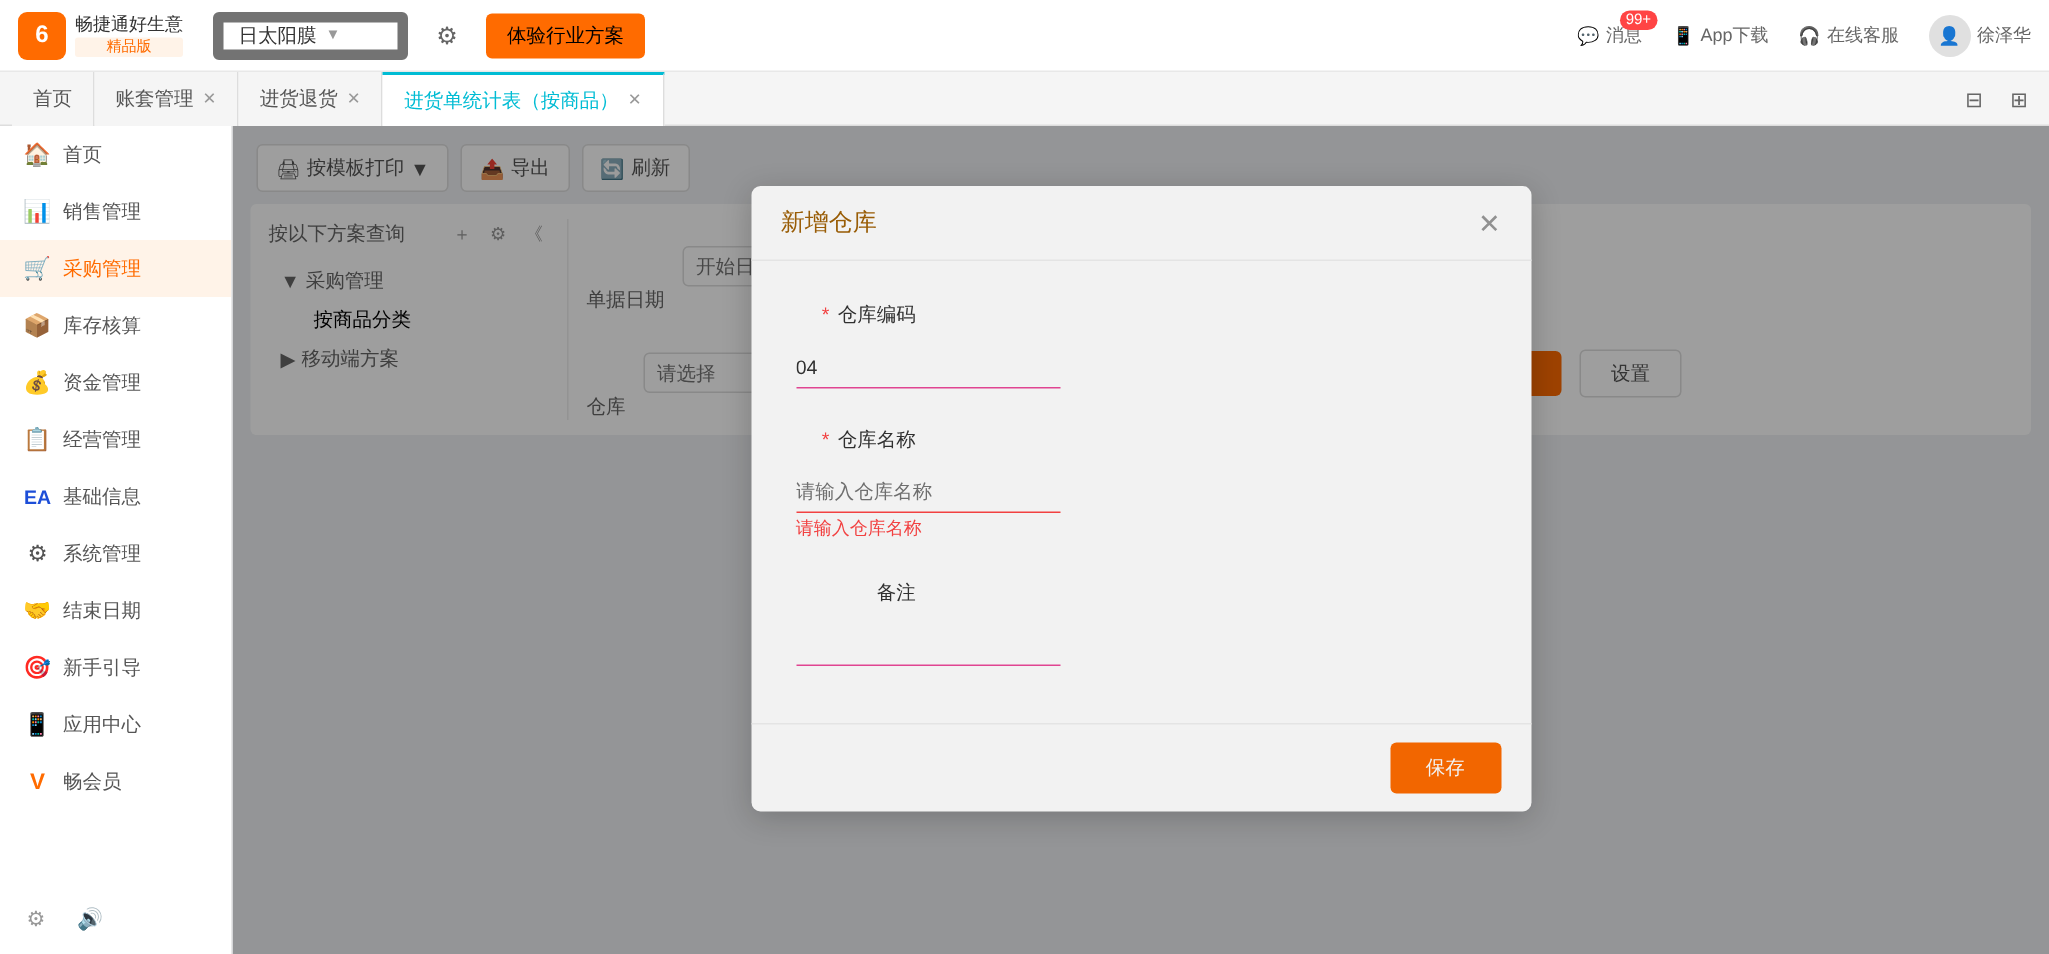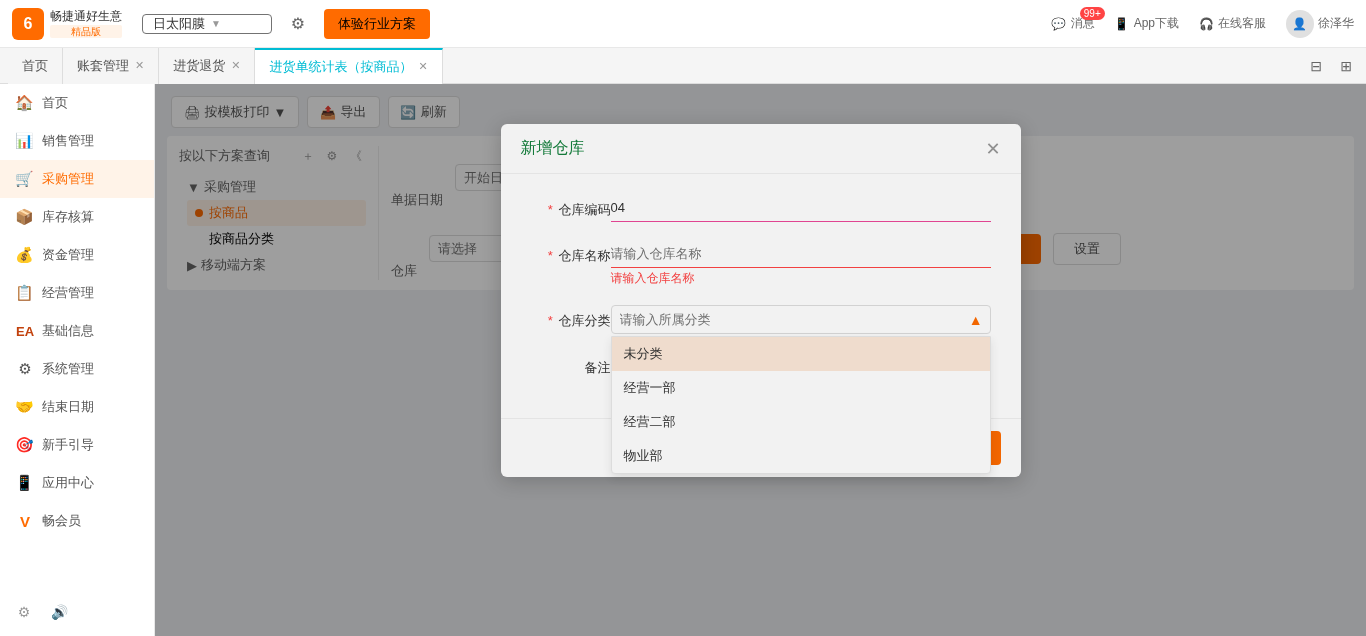--- a/index.html
+++ b/index.html
@@ -17,21 +17,21 @@
     }
     .logo-icon {
       width: 32px; height: 32px; background: #ff6b00; border-radius: 6px;
       display: flex; align-items: center; justify-content: center;
       color: #fff; font-size: 16px; font-weight: bold; margin-right: 6px; flex-shrink:0;
     }
     .logo-text { font-size: 12px; color: #333; line-height: 1.3; }
     .logo-tag { font-size: 10px; color: #ff6b00; background: #fff3e8; padding: 0 3px; border-radius: 2px; text-align: center; }
 
     .nav-store-select {
-      display: flex; align-items: center; border: 1px solid #737373;
+      display: flex; align-items: center; border: 7px solid #737373;
       border-radius: 4px; padding: 0 10px; min-width: 130px; cursor: pointer;
       color: #333; font-size: 13px; text-align: center;
     }
     .nav-store-select .arrow { margin-left: 6px; color: #999; font-size: 10px; }
 
     .nav-gear {
       width: 32px; height: 32px; display: flex; align-items: center; justify-content: center;
       cursor: pointer; color: #666; font-size: 16px;
     }
     .nav-trial-btn {
@@ -141,26 +141,27 @@
 
     
     .modal {
       background:#fff; border-radius:6px; box-shadow:0 4px 20px rgba(0,0,0,0.2);
       width: 520px; position:relative; z-index:101;
     }
     .modal-header {
       display:flex;align-items:center;justify-content:space-between;
       padding:14px 20px; border-bottom:1px solid #f0f0f0;
     }
-    .modal-title { font-size:16px;color:#15803d;font-weight:500; }
+    .modal-title { font-size:16px;color:#a16207;font-weight:500; }
     .modal-close { cursor:pointer;color:#999;font-size:18px;line-height:1; }
     .modal-body { padding:20px 30px; }
     .form-row {
-      display:flex;align-items:flex-start;gap:0;
+      display:flex;align-items:flex-start;gap:12px;
       margin-bottom:18px;
+      flex-direction:column;
     }
     .form-label {
       width:80px;text-align:right;font-size:13px;color:#333;
       padding-top:7px;white-space:nowrap;flex-shrink:0;
     }
     .required { color:#ff4444; margin-right:2px; }
     .form-control {
       flex:1;position:relative;
     }
     .form-input {
@@ -302,21 +303,21 @@
     </div>
     <div class="sidebar-item">
       <span class="sidebar-icon">💰</span>
       <span>资金管理</span>
     </div>
     <div class="sidebar-item">
       <span class="sidebar-icon">📋</span>
       <span>经营管理</span>
     </div>
     <div class="sidebar-item">
-      <span class="sidebar-icon" style="font-size:13px;font-weight:bold;color:#c2410c;">EA</span>
+      <span class="sidebar-icon" style="font-size:13px;font-weight:bold;color:#1d4ed8;">EA</span>
       <span>基础信息</span>
     </div>
     <div class="sidebar-item">
       <span class="sidebar-icon">⚙</span>
       <span>系统管理</span>
     </div>
     <div class="sidebar-item">
       <span class="sidebar-icon">🤝</span>
       <span>结束日期</span>
     </div>
@@ -366,24 +367,20 @@
           <div class="icons">
             <div class="q-icon">＋</div>
             <div class="q-icon">⚙</div>
             <div class="q-icon">《</div>
           </div>
         </div>
         <div class="tree-group">
           <div class="tree-group-label">
             <span>▼</span>
             <span>采购管理</span>
-          </div>
-          <div class="tree-leaf active">
-            <span class="active-dot"></span>
-            <span>按商品</span>
           </div>
           <div class="tree-leaf">
             <span style="width:8px;display:inline-block;"></span>
             <span>按商品分类</span>
           </div>
         </div>
         <div class="tree-group">
           <div class="tree-group-label">
             <span>▶</span>
             <span>移动端方案</span>
@@ -452,39 +449,20 @@
             <div class="form-label">
               <span class="required">*</span>
               <span>仓库名称</span>
             </div>
             <div class="form-control">
               <input class="form-input error-border" placeholder="请输入仓库名称" style="">
               <div class="error-msg">请输入仓库名称</div>
             </div>
           </div>
 
-          <div class="form-row">
-            <div class="form-label">
-              <span class="required">*</span>
-              <span>仓库分类</span>
-            </div>
-            <div class="form-control" style="position:relative;">
-              <div class="category-input-wrap">
-                <input class="category-input" placeholder="请输入所属分类" style="">
-                <span class="category-arrow">▲</span>
-              </div>
-
-              <div class="dropdown-list">
-                <div class="dropdown-item highlighted active">未分类</div>
-                <div class="dropdown-item">经营一部</div>
-                <div class="dropdown-item">经营二部</div>
-                <div class="dropdown-item">物业部</div>
-              </div>
-            </div>
-          </div>
 
           <div class="form-row">
             <div class="form-label">
               <span>备注</span>
             </div>
             <div class="form-control">
               <input class="form-input" style="">
             </div>
           </div>
         </div>

